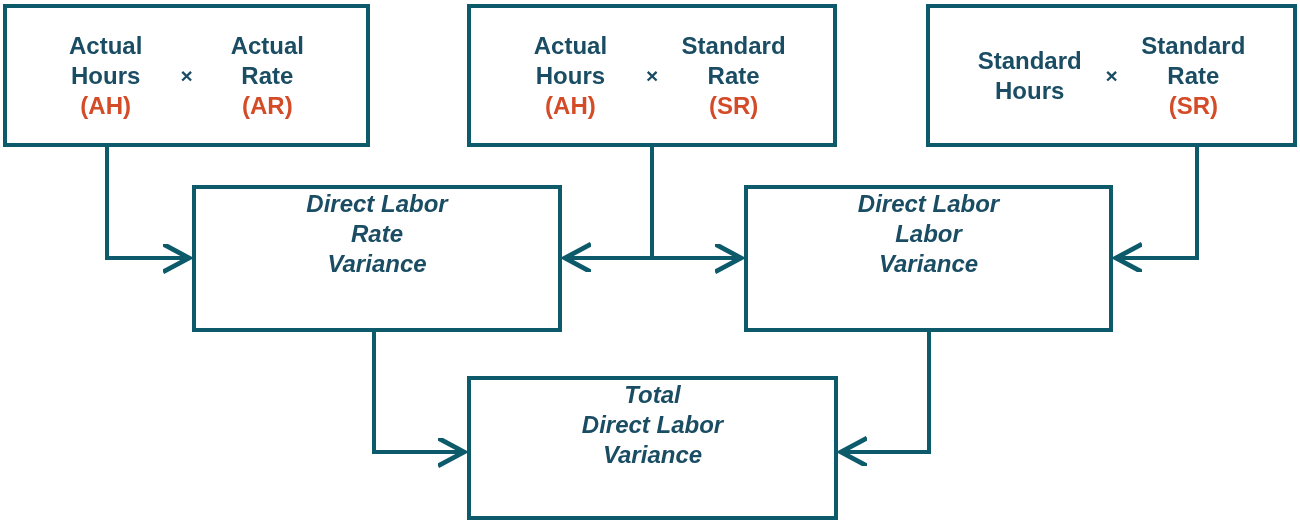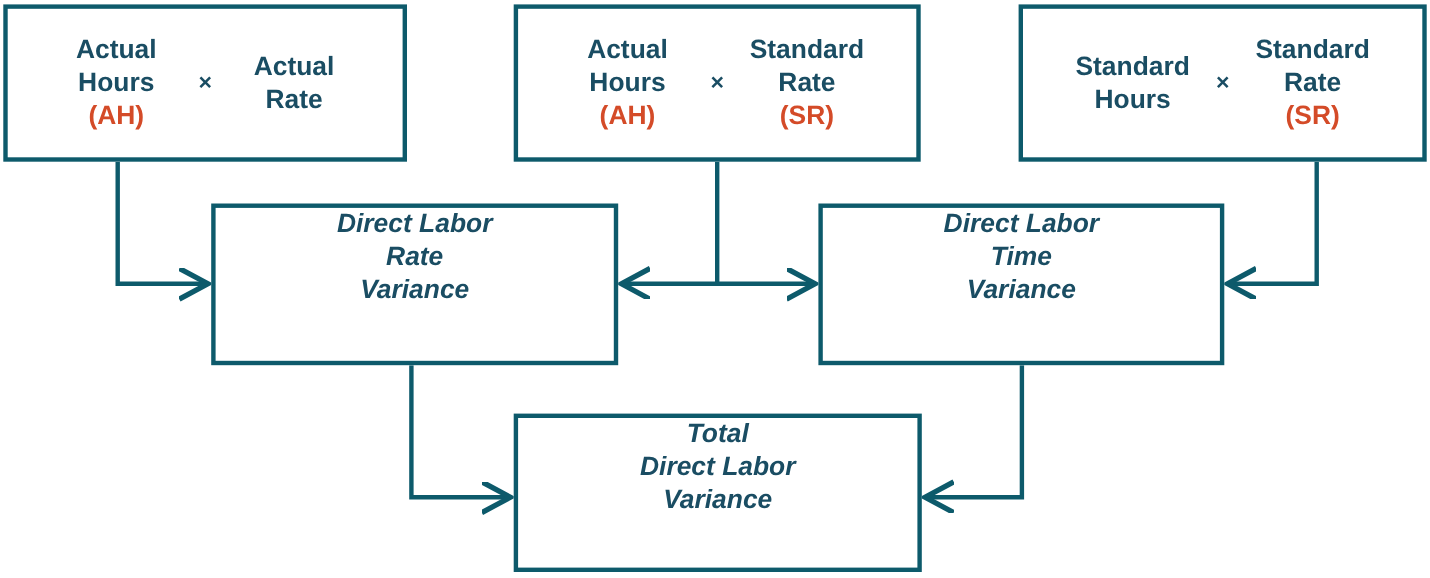--- a/index.html
+++ b/index.html
@@ -78,20 +78,21 @@
     <div class="factor-row">
       <div class="factor">
         <span>Actual</span>
         <span>Hours</span>
         <span class="abbr">(AH)</span>
       </div>
       <div class="op">×</div>
       <div class="factor">
         <span>Actual</span>
         <span>Rate</span>
+        <span class="abbr">(AR)</span>
       </div>
     </div>
   </div>
 
   <div class="box" id="box-ah-sr">
     <div class="factor-row">
       <div class="factor">
         <span>Actual</span>
         <span>Hours</span>
         <span class="abbr">(AH)</span>
@@ -124,21 +125,21 @@
     <div class="stack">
       <span>Direct Labor</span>
       <span>Rate</span>
       <span>Variance</span>
     </div>
   </div>
 
   <div class="box" id="box-time-var">
     <div class="stack">
       <span>Direct Labor</span>
-      <span>Time</span>
+      <span>Labor</span>
       <span>Variance</span>
     </div>
   </div>
 
   <div class="box" id="box-total">
     <div class="stack">
       <span>Total</span>
       <span>Direct Labor</span>
       <span>Variance</span>
     </div>

